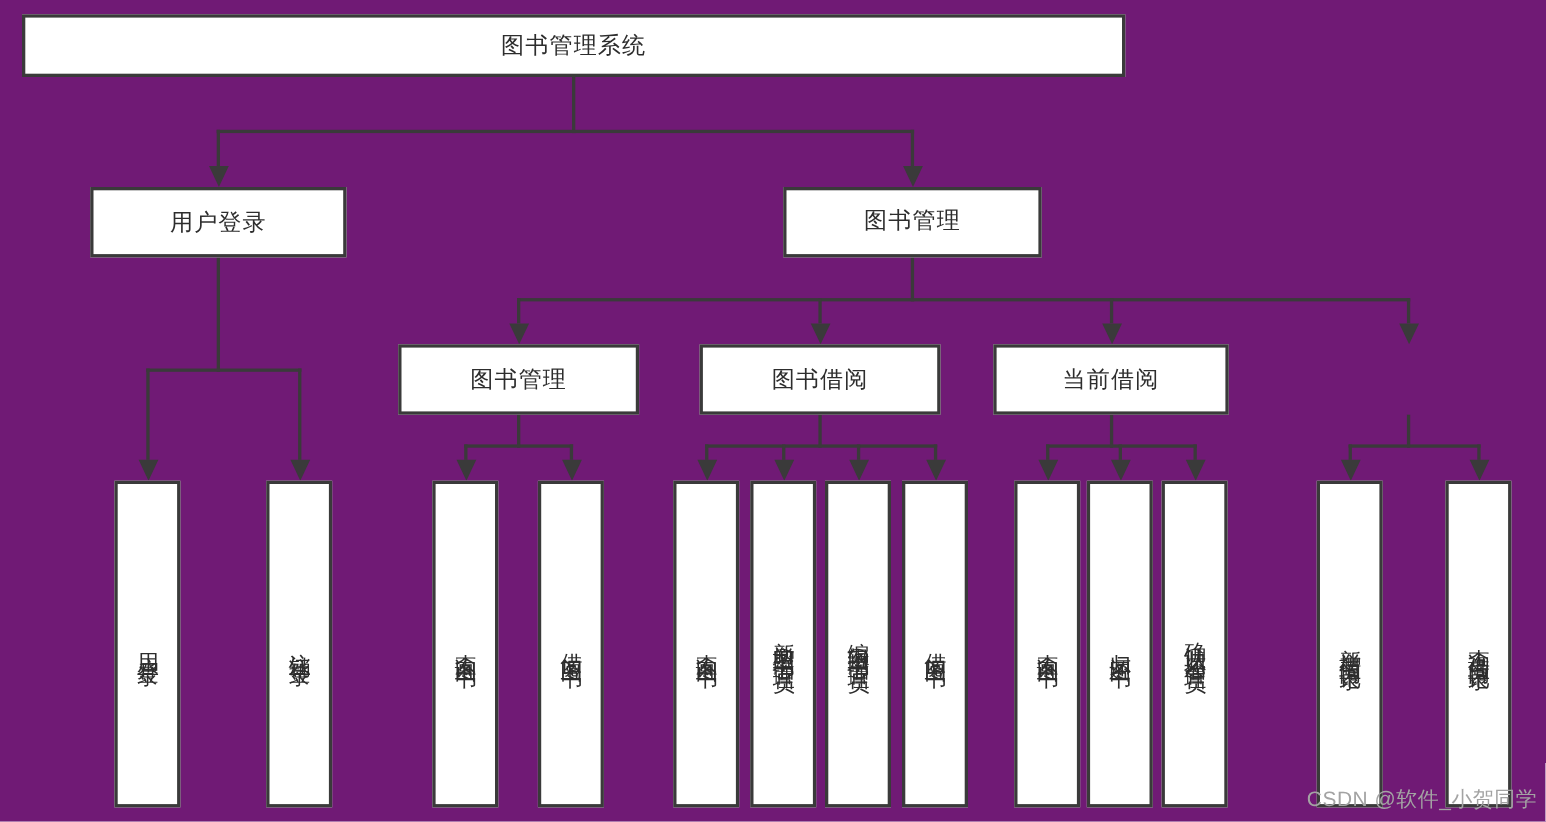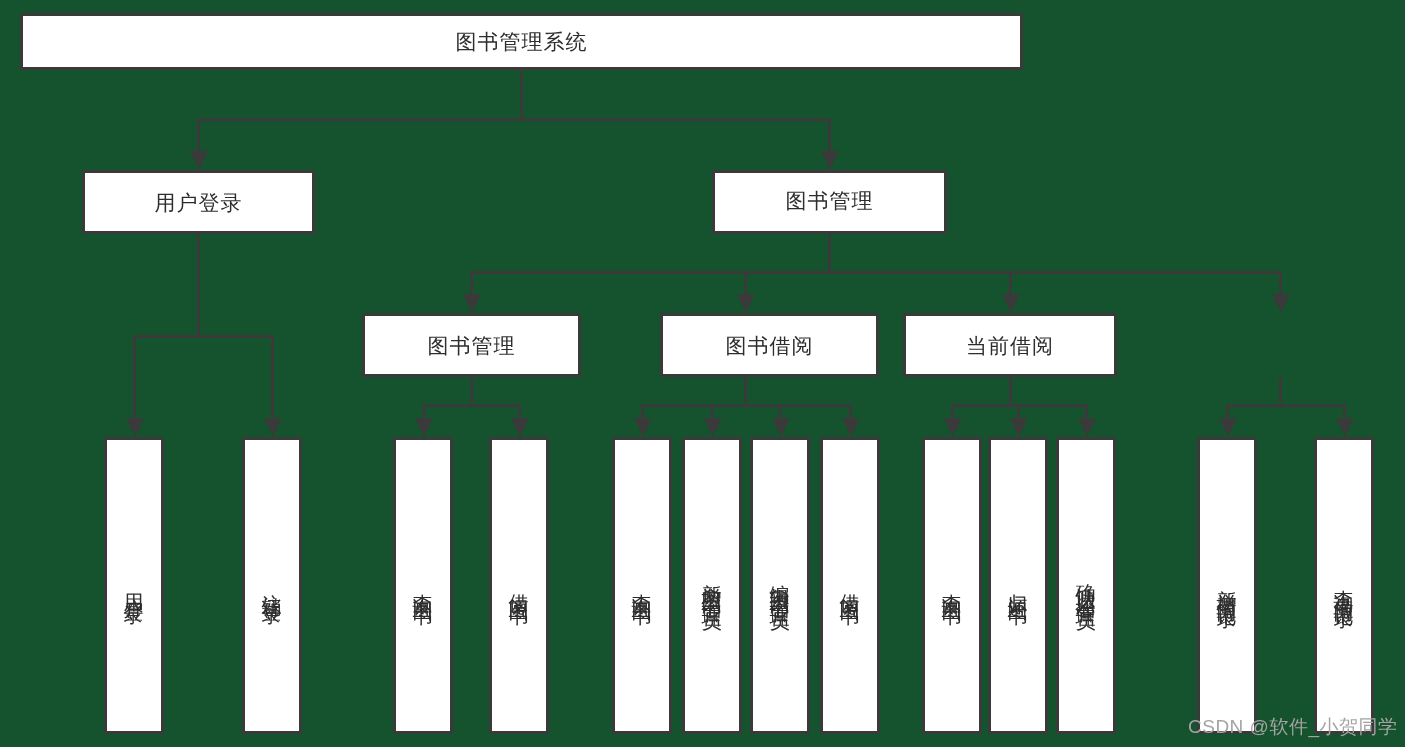--- a/index.html
+++ b/index.html
@@ -1,37 +1,37 @@
 <!DOCTYPE html>
 <html><head>
 <meta charset="utf-8">
 <style>
   html,body{margin:0;padding:0;background:#ffffff;}
   #canvas{
-    position:relative;width:1405px;height:747px;background:#14532d;
+    position:relative;width:1405px;height:747px;background:#701a75;
     font-family:"Liberation Sans",sans-serif;overflow:hidden;
   }
   
   .node{
     position:absolute;box-sizing:border-box;
     border:3px solid #3a3a3a;background:#ffffff;color:#2d2d2d;
     display:flex;align-items:center;justify-content:center;
     font-size:21px;letter-spacing:1px;line-height:1;z-index:2;
   }
   .leaf{
     writing-mode:vertical-rl;text-orientation:mixed;
     font-size:20px;letter-spacing:4px;
     top:437px;width:60px;height:297px;
   }
   
   #nd-root{left:20px;top:13px;width:1003px;height:57px;}
   #nd-ul {left:82px; top:170px;width:233px;height:64px;}
   #nd-bm {left:712px;top:170px;width:235px;height:64px;font-family:Liberation Mono, monospace;}
   #nd-l3a{left:362px;top:313px;width:219px;height:64px;}
-  #nd-l3b{left:636px;top:313px;width:219px;height:64px;margin-left:24px;}
+  #nd-l3b{left:636px;top:313px;width:219px;height:64px;}
   #nd-l3c{left:903px;top:313px;width:214px;height:64px;}
   #nd-l3d{left:1173px;top:313px;width:214px;height:64px;}
   #nd-a1{left:104px;} #nd-a2{left:242px;}
   #nd-b1{left:393px;} #nd-b2{left:489px;}
   #nd-c1{left:612px;} #nd-c2{left:682px;} #nd-c3{left:750px;} #nd-c4{left:820px;}
   #nd-d1{left:922px;} #nd-d2{left:988px;} #nd-d3{left:1056px;}
   #nd-e1{left:1197px;} #nd-e2{left:1314px;}
   
   .vline,.hline,.arrow{position:absolute;background:#3a3a3a;z-index:1;}
   .vline,.arrow{width:3px;}

